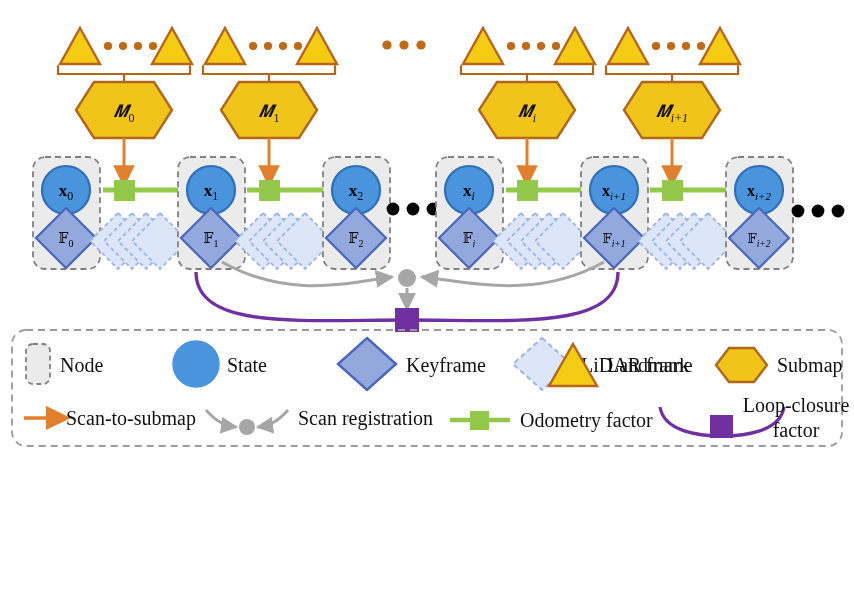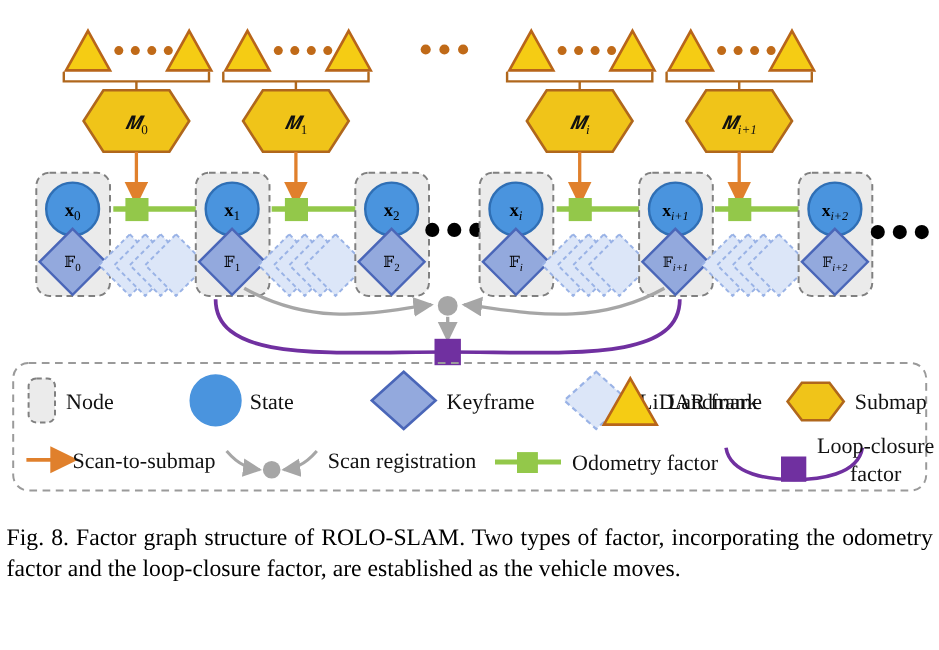--- a/index.html
+++ b/index.html
@@ -269,15 +269,14 @@
     <g>
       <path d="M660,407 C 664,432 700,436 722,436 C 744,436 780,432 784,407" fill="none" stroke="#7030a0" stroke-width="3.2"></path>
       <rect x="710" y="415" width="23" height="23" fill="#7030a0"></rect>
       <text class="lgtxt" x="796" y="412" text-anchor="middle">Loop-closure</text>
       <text class="lgtxt" x="796" y="437" text-anchor="middle">factor</text>
     </g>
 
   </svg>
   </div>
 
-  <div class="cap">Fig. 8. Factor graph structure of ROLO-SLAM. Two types of factor, incorporating the odometry factor and the loop-closure factor, are established as the vehicle moves.</div>
 
 </div>
 
 </body></html>

